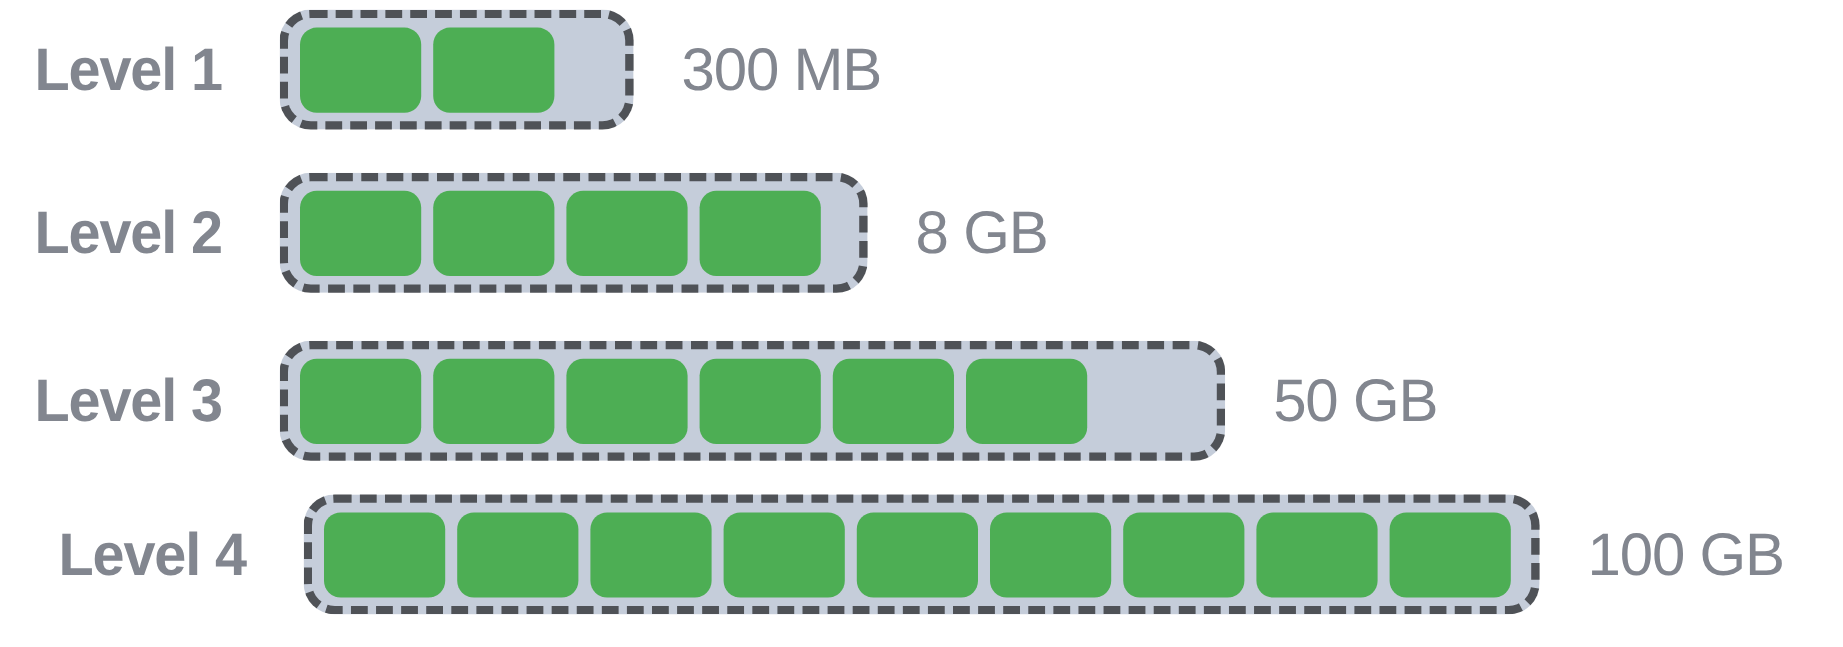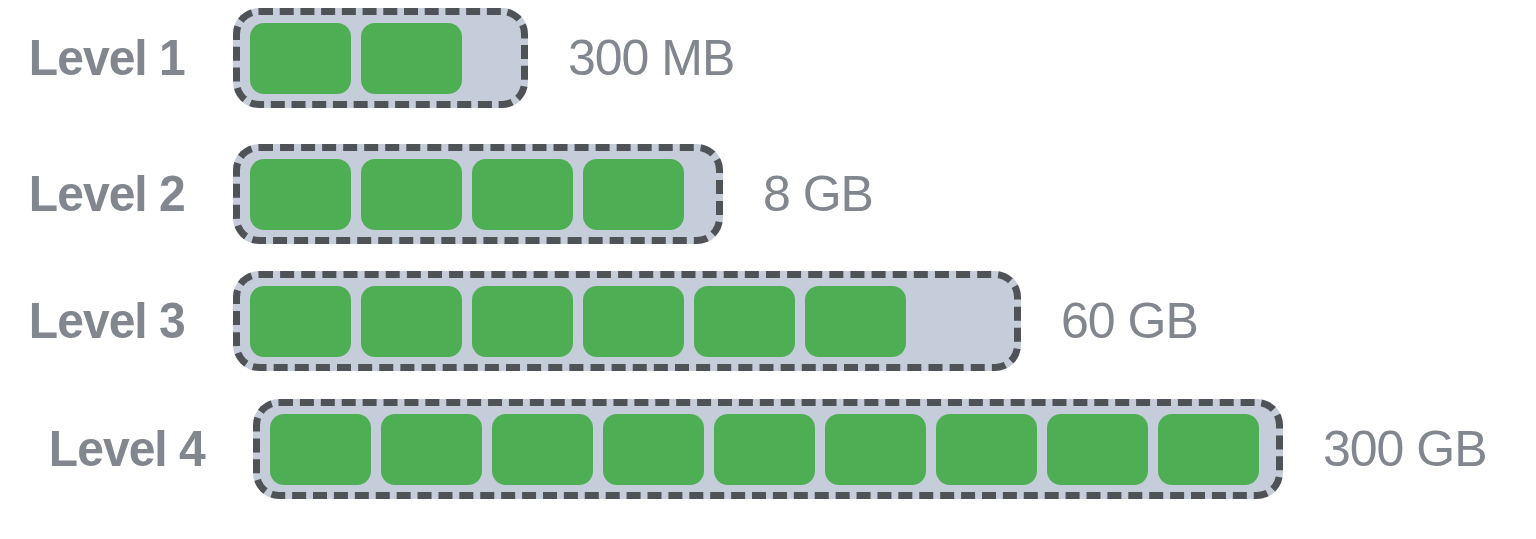--- a/index.html
+++ b/index.html
@@ -16,21 +16,21 @@
     width: 1536px;
     height: 539px;
   }
   .row {
     display: flex;
     align-items: center;
     height: 100px;
   }
   .row:nth-child(1) { margin-top: 8px; }
   .row:nth-child(2) { margin-top: 36px; }
-  .row:nth-child(3) { margin-top: 27px; }
+  .row:nth-child(3) { margin-top: 40px; }
   .row:nth-child(4) { margin-top: 28px; padding-left: 20px; }
   .row-label {
     width: 233px;
     box-sizing: border-box;
     padding-left: 30px;
     font-size: 50px;
     font-weight: bold;
     letter-spacing: -1px;
     color: var(--text, #82868f);
     white-space: nowrap;
@@ -92,31 +92,31 @@
   <div class="row">
     <div class="row-label">Level 3</div>
     <div class="cache-container" style="width: 788px;">
         <div class="block"></div>
         <div class="block"></div>
         <div class="block"></div>
         <div class="block"></div>
         <div class="block"></div>
         <div class="block"></div>
       </div>
-    <div class="capacity-label">60 GB</div>
+    <div class="capacity-label">50 GB</div>
   </div>
 
   <div class="row">
     <div class="row-label">Level 4</div>
     <div class="cache-container" style="width: 1030px;">
         <div class="block"></div>
         <div class="block"></div>
         <div class="block"></div>
         <div class="block"></div>
         <div class="block"></div>
         <div class="block"></div>
         <div class="block"></div>
         <div class="block"></div>
         <div class="block"></div>
       </div>
-    <div class="capacity-label">300 GB</div>
+    <div class="capacity-label">100 GB</div>
   </div>
 </div>
 
 </body></html>

